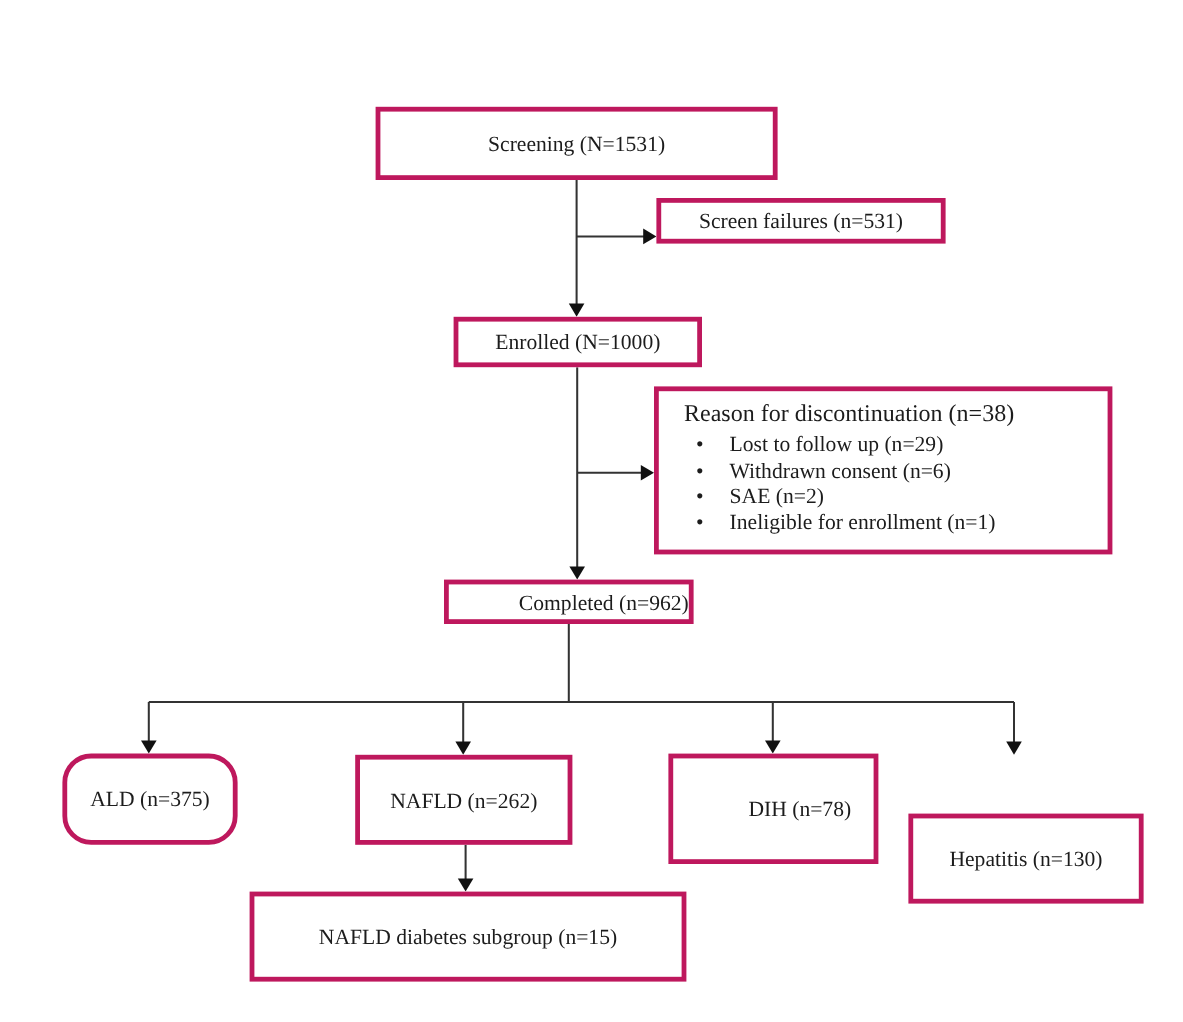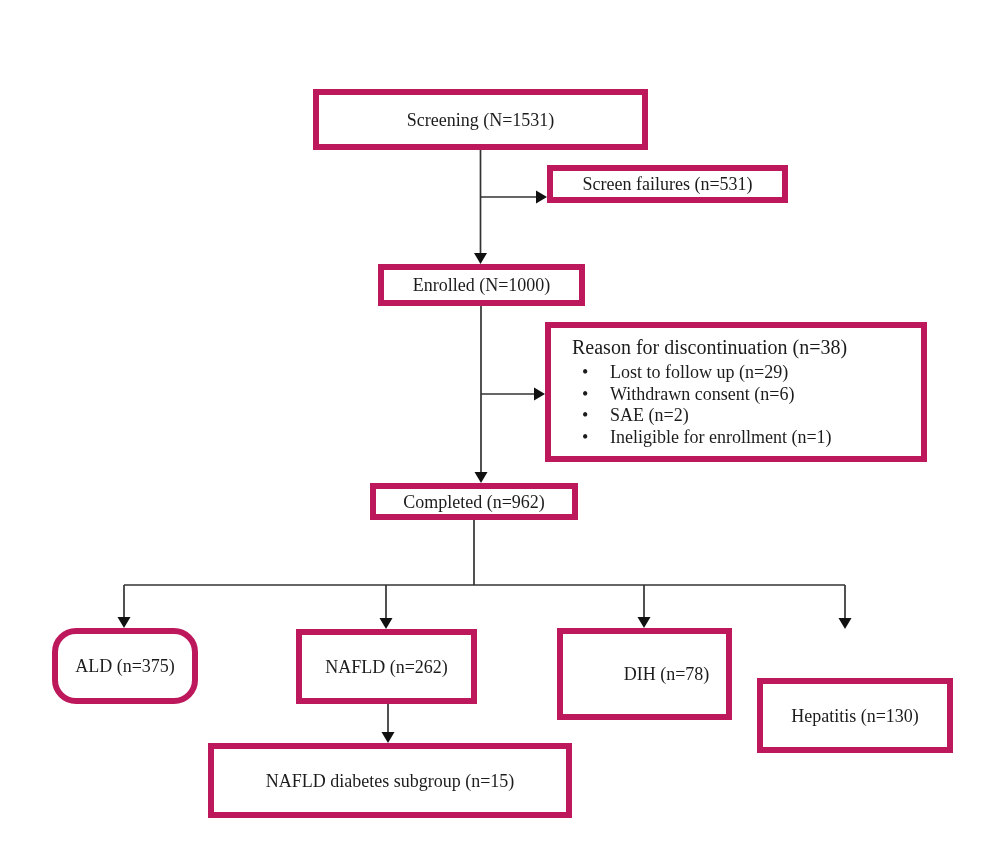--- a/index.html
+++ b/index.html
@@ -28,21 +28,21 @@
     stroke-width: 1.7;
     fill: none;
   }
   .connectors polygon {
     fill: #111111;
     stroke: none;
   }
   .node {
     position: absolute;
     box-sizing: border-box;
-    border: 6px solid #be185d;
+    border: 4px solid #be185d;
     background: #ffffff;
     display: flex;
     align-items: center;
     justify-content: center;
     text-align: center;
     font-size: 18px;
     line-height: 22px;
   }
   .node.reason {
     display: block;
@@ -138,21 +138,21 @@
   <div class="node reason" style="left:545px; top:322px; width:382px; height:140px;">
     <div class="reason-title">Reason for discontinuation (n=38)</div>
     <ul class="reason-list">
       <li>Lost to follow up (n=29)</li>
       <li>Withdrawn consent (n=6)</li>
       <li>SAE (n=2)</li>
       <li>Ineligible for enrollment (n=1)</li>
     </ul>
   </div>
 
-  <div class="node" style="left:370px; top:483px; width:208px; height:37px;">
+  <div class="node" style="left:370px; top:483px; width:208px; height:37px;justify-content:flex-end;">
     <span>Completed (n=962)</span>
   </div>
 
   <div class="node" style="left:52px; top:628px; width:146px; height:76px;border-radius:24px;">
     <span>ALD (n=375)</span>
   </div>
 
   <div class="node" style="left:296px; top:629px; width:181px; height:75px;">
     <span>NAFLD (n=262)</span>
   </div>

